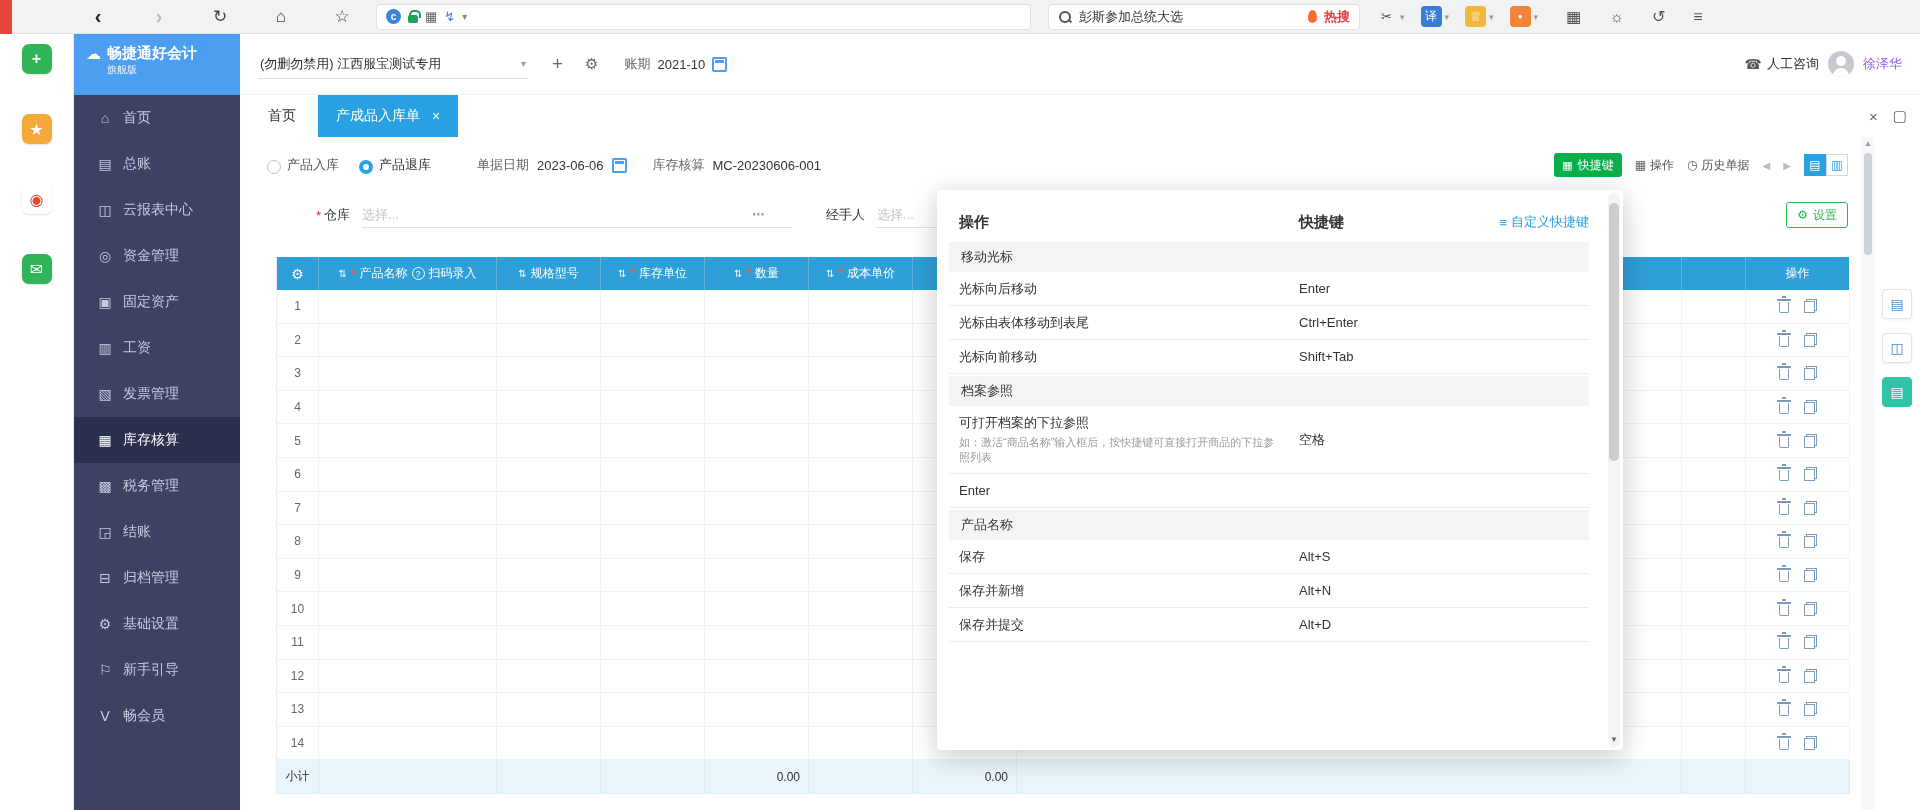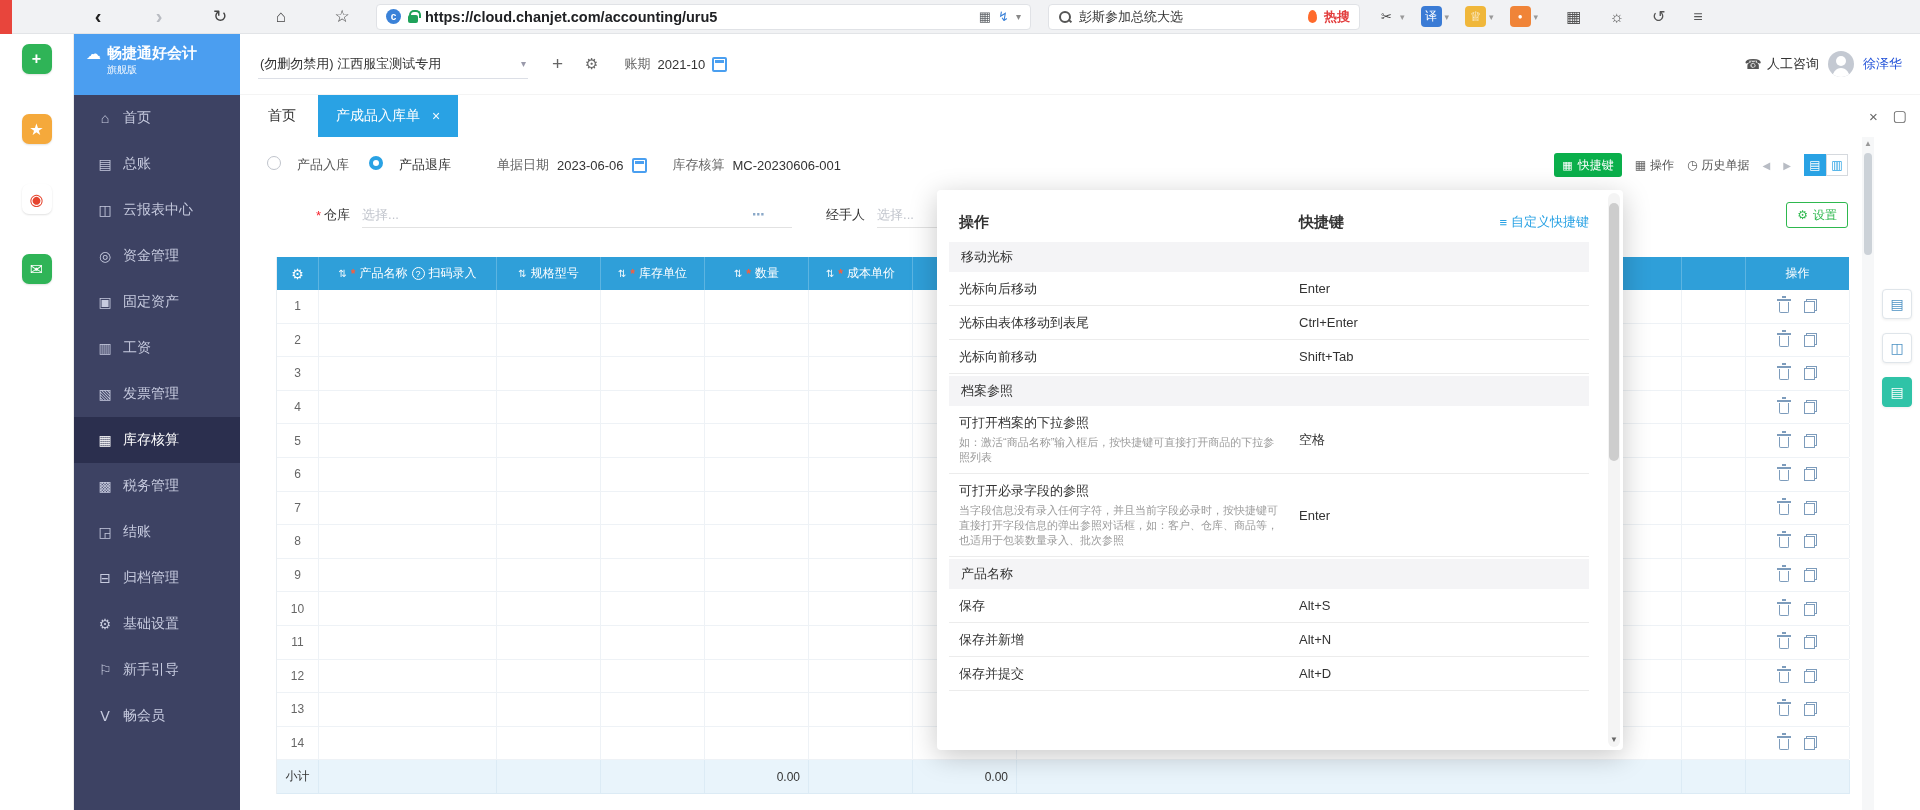--- a/index.html
+++ b/index.html
@@ -59,34 +59,34 @@
 .period-label{color:#666}
 .period-value{color:#333}
 .cal-ic{display:inline-block;width:15px;height:15px;border:2px solid #4a9ff0;border-radius:2px;position:relative;cursor:pointer;flex:none}
 .cal-ic::before{content:"";position:absolute;top:1px;left:1px;right:1px;height:3px;background:#4a9ff0}
 .tb-right{margin-left:auto;display:flex;align-items:center;gap:9px}
 .consult{display:flex;align-items:center;gap:5px;color:#333;cursor:pointer}
 .consult-ic{font-size:14px;color:#555}
 .avatar{width:26px;height:26px;border-radius:50%;background:#c4c9d2;position:relative;overflow:hidden;flex:none;cursor:pointer}
 .avatar::before{content:"";position:absolute;width:10px;height:10px;border-radius:50%;background:#fff;left:8px;top:5px}
 .avatar::after{content:"";position:absolute;width:18px;height:11px;border-radius:50% 50% 0 0/100% 100% 0 0;background:#fff;left:4px;top:17px}
-.username{color:#1d4ed8;cursor:pointer}
+.username{color:#8b5cf6;cursor:pointer}
 
 
 .tab-bar{position:absolute;left:240px;top:95px;width:1680px;height:42px;background:#fff;display:flex;align-items:stretch;z-index:4}
 .tab-home{display:flex;align-items:center;padding:0 22px;margin-left:6px;font-size:14px;color:#333;cursor:pointer}
 .tab-active{display:flex;align-items:center;gap:12px;padding:0 18px;background:#29a2e4;color:#fff;font-size:14px;cursor:pointer}
 .tab-close{font-size:14px;opacity:.95}
 .tabbar-right{margin-left:auto;display:flex;align-items:center;gap:15px;padding-right:13px;color:#666;font-size:15px}
 .tabbar-right span{cursor:pointer}
 
 
 .doc-area{position:absolute;left:240px;top:137px;width:1622px;height:673px;background:#fff;z-index:3}
 .doc-toolbar{position:absolute;left:0;top:8px;width:100%;height:40px;display:flex;align-items:center;padding:0 14px 0 27px}
-.radio{display:flex;align-items:flex-start;gap:16px;color:#555;margin-right:20px;cursor:pointer}
+.radio{display:flex;align-items:flex-end;gap:6px;color:#555;margin-right:20px;cursor:pointer}
 .radio-circle{width:14px;height:14px;border:1px solid #c0c4cc;border-radius:50%;background:#fff;flex:none}
 .radio.checked .radio-circle{border:4px solid #29a2e4}
 .radio.checked{color:#333}
 .doc-field{display:flex;align-items:center;gap:8px;margin-left:26px}
 .f-label{color:#666}
 .f-value{color:#333}
 .tb-actions{margin-left:auto;display:flex;align-items:center;gap:13px}
 .btn-shortcut{display:flex;align-items:center;gap:5px;background:#0aaf4b;color:#fff;font-size:12px;height:24px;padding:0 8px;border-radius:3px;cursor:pointer}
 .kb-ic{font-size:11px}
 .link-btn{display:flex;align-items:center;gap:4px;color:#555;font-size:12px;cursor:pointer}
@@ -161,21 +161,20 @@
 
   <div class="browser-bar">
     <span class="nav-ic first">‹</span>
     <span class="nav-ic fwd">›</span>
     <span class="nav-ic">↻</span>
     <span class="nav-ic">⌂</span>
     <span class="nav-ic">☆</span>
     <div class="addr-bar">
       <span class="site-ic">c</span>
       <span class="lock-ic"></span>
-      <span class="url-text">https://cloud.chanjet.com/accounting/uru5</span>
       <span class="addr-ic">▦</span>
       <span class="addr-ic bolt">↯</span>
       <span class="addr-ic caret">▾</span>
     </div>
     <div class="search-box">
       <span class="mag-ic"></span>
       <span class="search-text">彭斯参加总统大选</span>
       <span class="flame-ic"></span>
       <span class="hot-label">热搜</span>
     </div>
@@ -667,24 +666,20 @@
           </div>
           <div class="sc-band">档案参照</div>
           <div class="sc-row complex">
             <div class="r-op">
               <div class="op-title">可打开档案的下拉参照</div>
               <div class="op-desc">如：激活“商品名称”输入框后，按快捷键可直接打开商品的下拉参照列表</div>
             </div>
             <div class="r-key">空格</div>
           </div>
           <div class="sc-row complex">
-            <div class="r-op">
-              <div class="op-title">可打开必录字段的参照</div>
-              <div class="op-desc">当字段信息没有录入任何字符，并且当前字段必录时，按快捷键可直接打开字段信息的弹出参照对话框，如：客户、仓库、商品等，也适用于包装数量录入、批次参照</div>
-            </div>
             <div class="r-key">Enter</div>
           </div>
           <div class="sc-band">产品名称</div>
           <div class="sc-row">
             <div class="r-op">保存</div>
             <div class="r-key">Alt+S</div>
           </div>
           <div class="sc-row">
             <div class="r-op">保存并新增</div>
             <div class="r-key">Alt+N</div>

